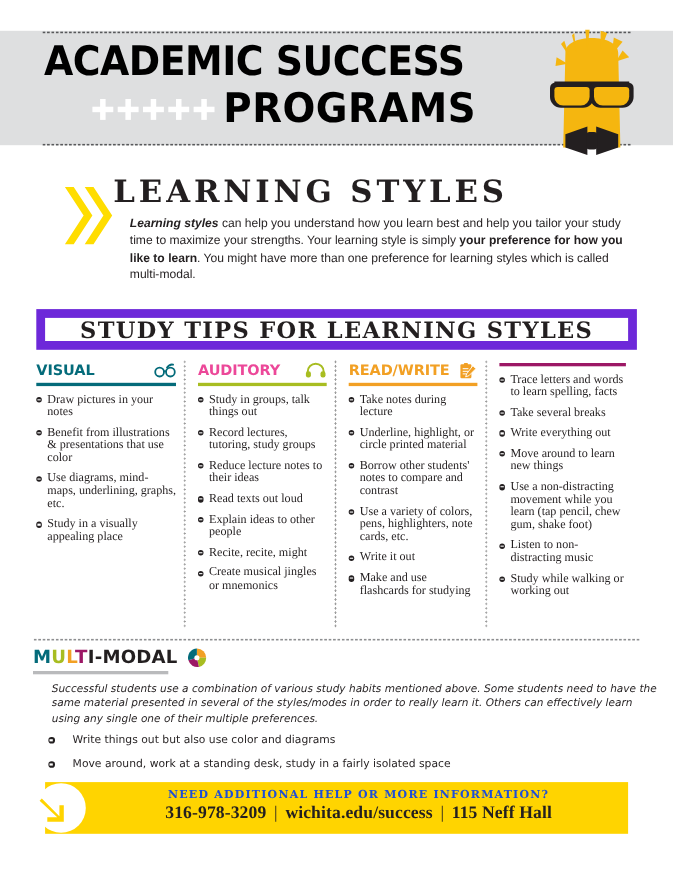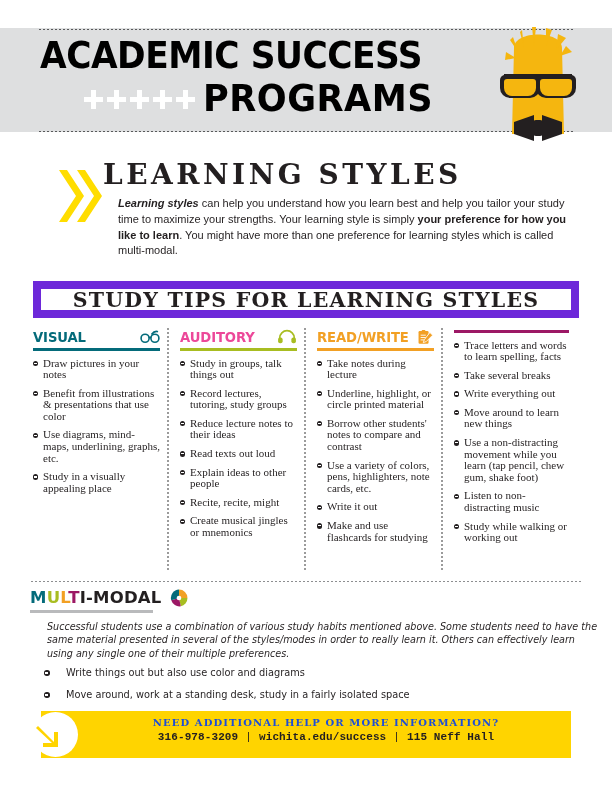--- a/index.html
+++ b/index.html
@@ -369,23 +369,23 @@
   .foot-l1 {
     font-family: "DejaVu Serif", serif;
     font-weight: bold;
     font-size: 10px;
     letter-spacing: 1.1px;
     color: #1d4ed8;
     white-space: nowrap;
   }
   .foot-l2 {
     margin-top: 3px;
-    font-family: Liberation Mono, monospace;
-    font-weight: bold;
-    font-size: 11px;
+    font-family: Liberation Serif, serif;
+    font-weight: bold;
+    font-size: 16px;
     letter-spacing: 0.1px;
     color: #231f20;
     white-space: nowrap;
   }
   .foot-l2 .sep {
     color: #231f20;
     font-weight: normal;
     padding: 0 7px;
   }
 </style>

